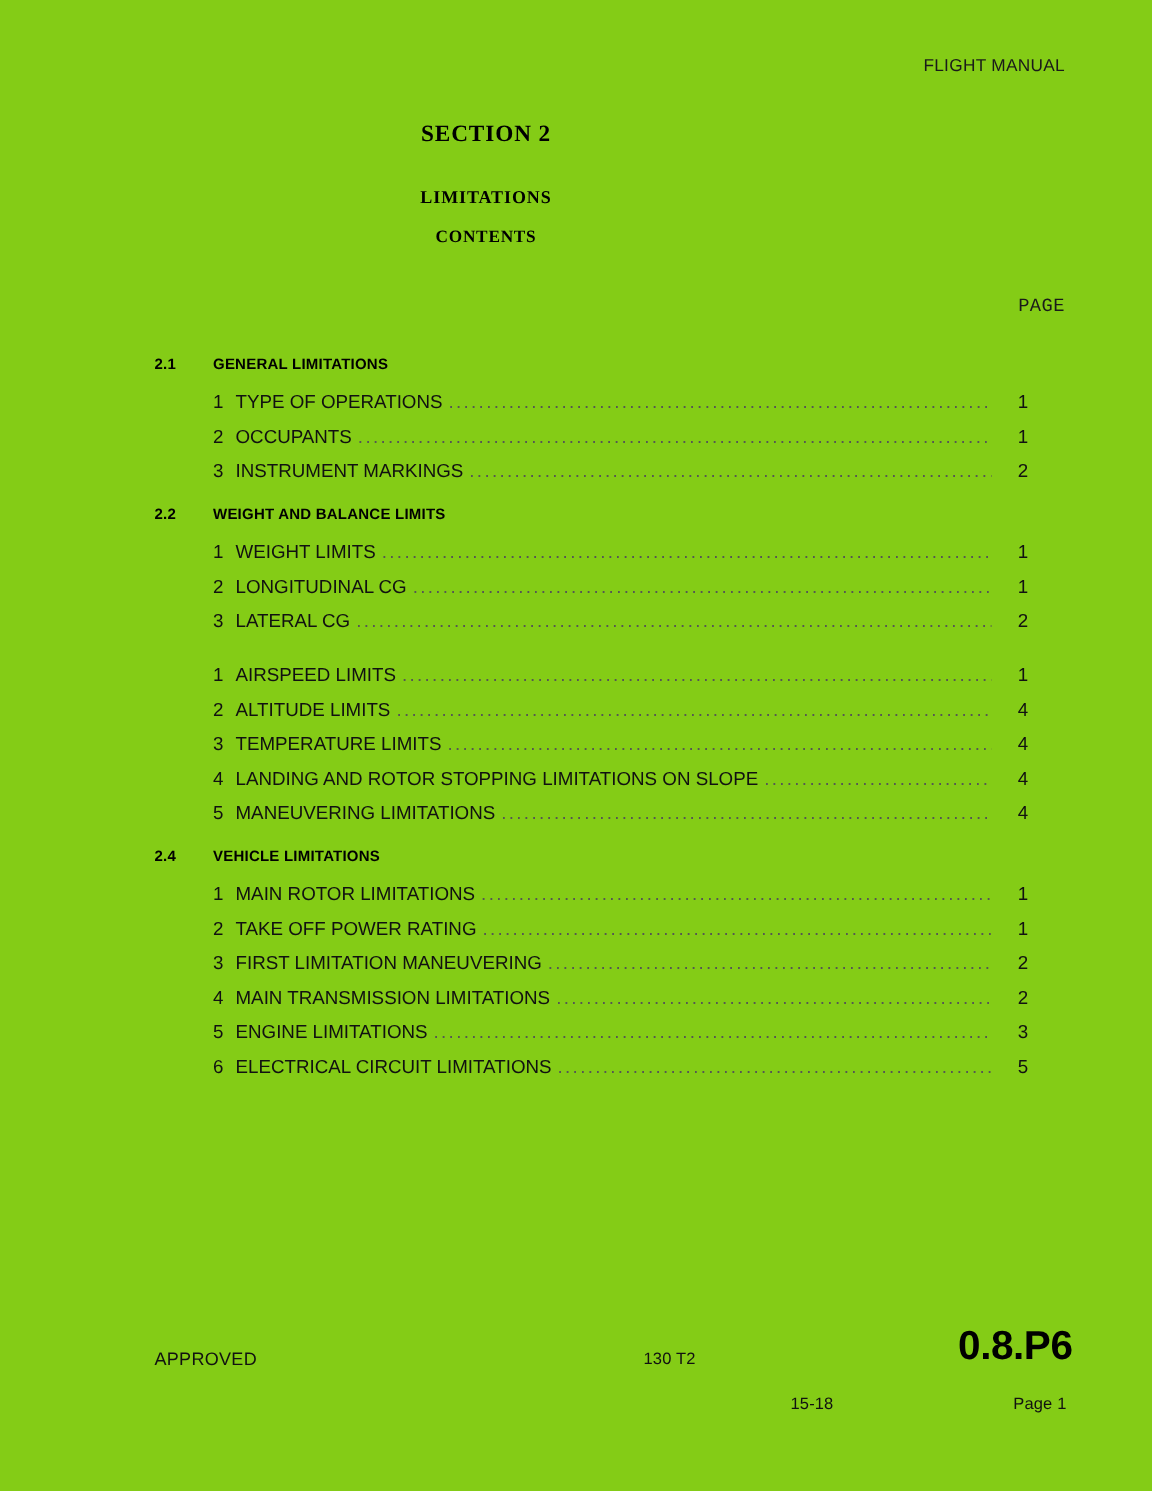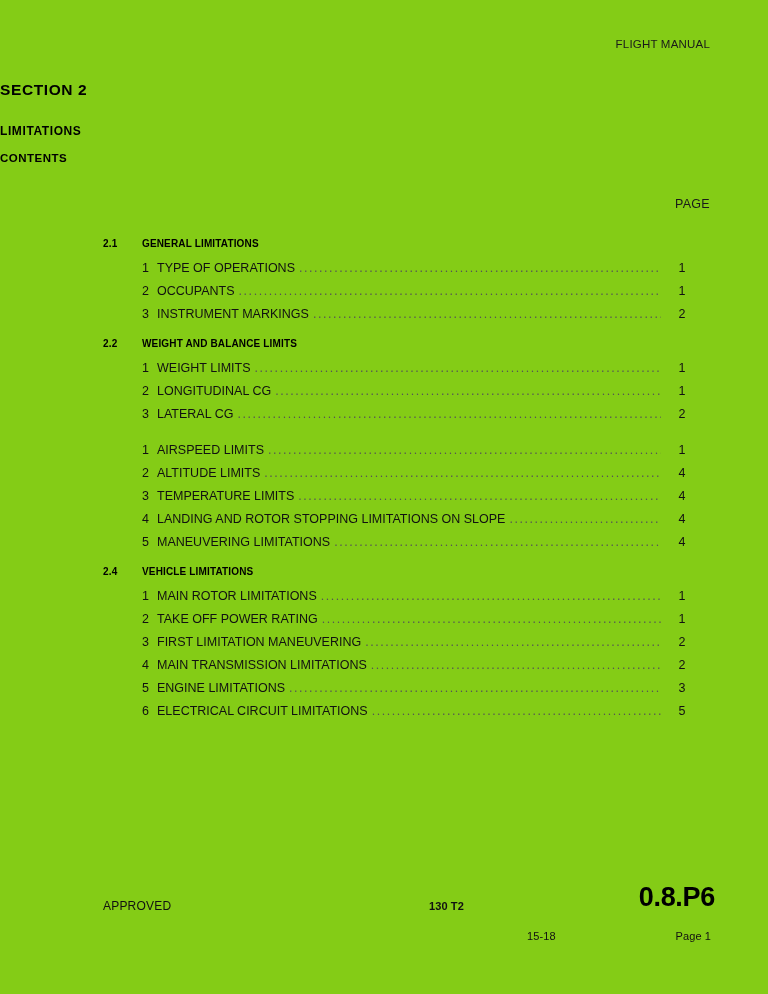--- a/index.html
+++ b/index.html
@@ -31,21 +31,22 @@
     color: #1a1a1a;
     white-space: nowrap;
   }
 
   
   .title-block {
     position: absolute;
     top: 82px;
     left: 0;
     width: 648px;
-    text-align: left;
+    text-align: center;
+    font-family: Liberation Serif, serif;
   }
   .doc-title {
     font-size: 15.5px;
     font-weight: bold;
     letter-spacing: 0.6px;
     line-height: 1;
     margin: 0;
   }
   .doc-subtitle {
     font-size: 12px;
@@ -65,20 +66,21 @@
   
   .page-col-header {
     position: absolute;
     top: 197px;
     left: 0;
     width: 710px;
     text-align: right;
     font-size: 12.5px;
     letter-spacing: 0.3px;
     color: #1a1a1a;
+    font-family: Liberation Mono, monospace;
   }
 
   
   .toc {
     position: absolute;
     top: 239px;
     left: 103px;
     width: 600px;
   }
   .toc-section { margin-bottom: 13px; }
@@ -139,21 +141,20 @@
     letter-spacing: 0.2px;
     color: #111111;
   }
   .footer-model {
     position: absolute;
     left: 429px;
     top: 900px;
     font-size: 11px;
     letter-spacing: 0.1px;
     color: #111111;
-    font-weight: bold;
   }
   .footer-docref {
     position: absolute;
     right: 53px;
     top: 884px;
     font-size: 27px;
     font-weight: bold;
     letter-spacing: -0.3px;
     line-height: 1;
     color: #000000;

